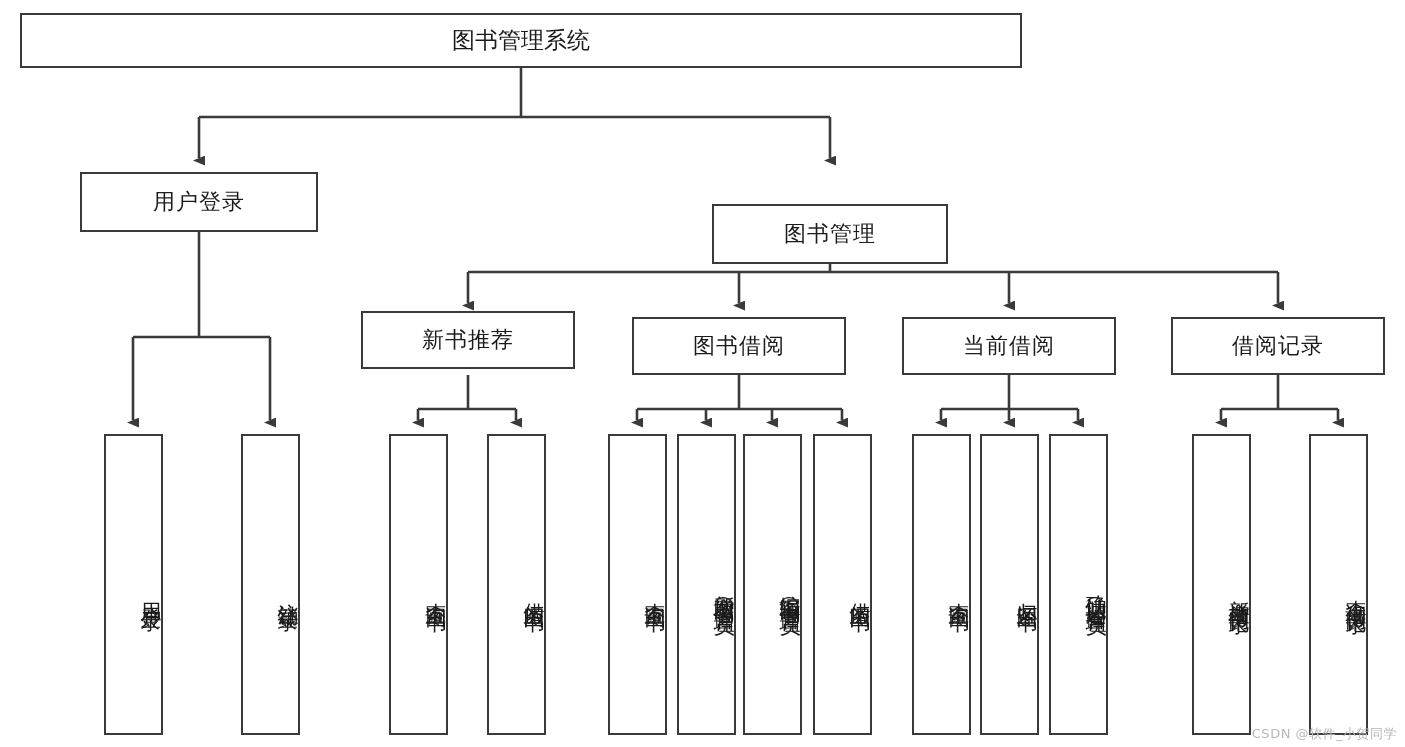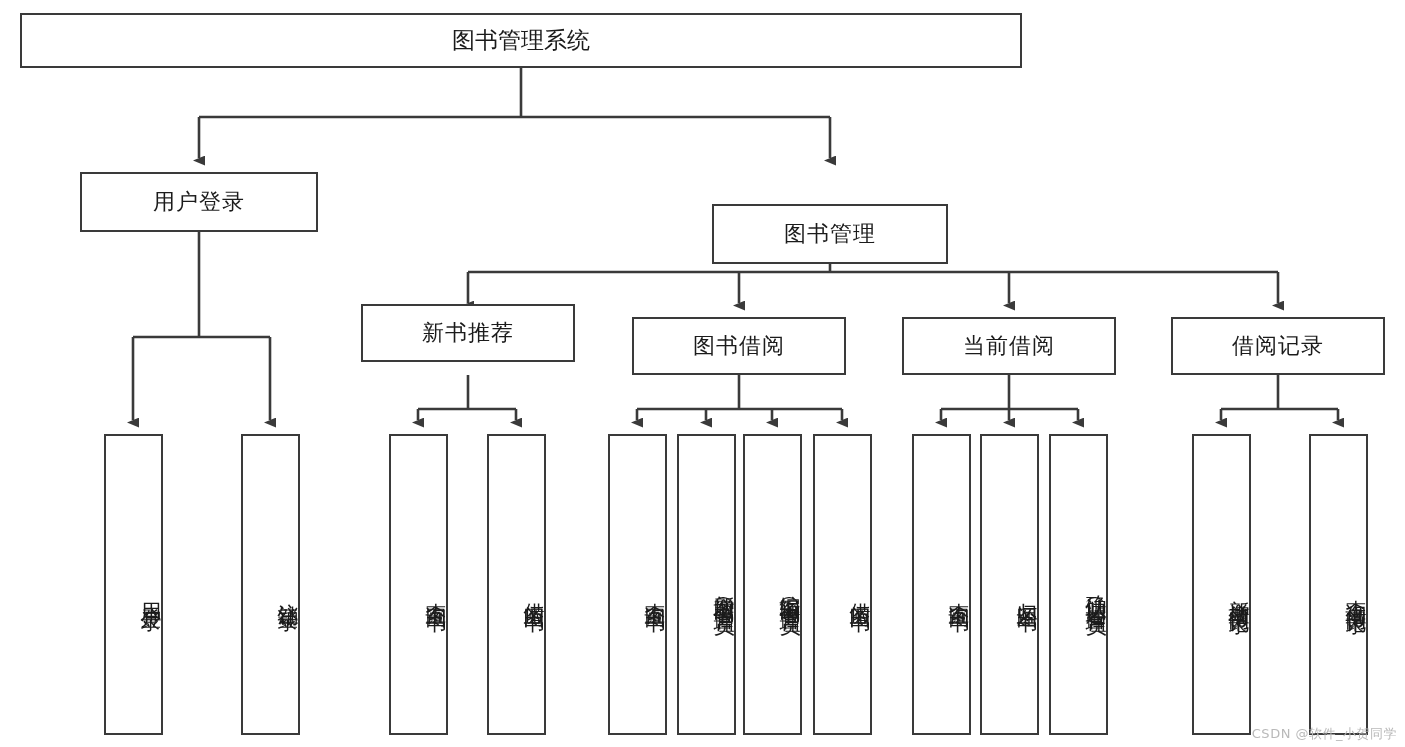--- a/index.html
+++ b/index.html
@@ -70,21 +70,21 @@
       <path d="M1221,409 L1221,420" marker-end="url(#ar)"></path>
       <path d="M1338,409 L1338,420" marker-end="url(#ar)"></path>
     </g>
   </svg>
 
   <div class="node root" style="left:20px;top:13px;width:1002px;height:55px;">图书管理系统</div>
 
   <div class="node h" style="left:80px;top:172px;width:238px;height:60px;">用户登录</div>
   <div class="node h" style="left:712px;top:172px;width:236px;height:60px;margin-top:32px;">图书管理</div>
 
-  <div class="node h" style="left:361px;top:304px;width:214px;height:58px;">新书推荐</div>
+  <div class="node h" style="left:361px;top:311px;width:214px;height:58px;">新书推荐</div>
   <div class="node h" style="left:902px;top:317px;width:214px;height:58px;">当前借阅</div>
   <div class="node h" style="left:632px;top:317px;width:214px;height:58px;">图书借阅</div>
   <div class="node h" style="left:1171px;top:317px;width:214px;height:58px;">借阅记录</div>
 
   <div class="node leaf" style="left:104px;top:434px;width:59px;height:301px;">用户登录</div>
   <div class="node leaf" style="left:241px;top:434px;width:59px;height:301px;">注销登录</div>
 
   <div class="node leaf" style="left:389px;top:434px;width:59px;height:301px;">查询图书</div>
   <div class="node leaf" style="left:487px;top:434px;width:59px;height:301px;">借阅图书</div>
 

